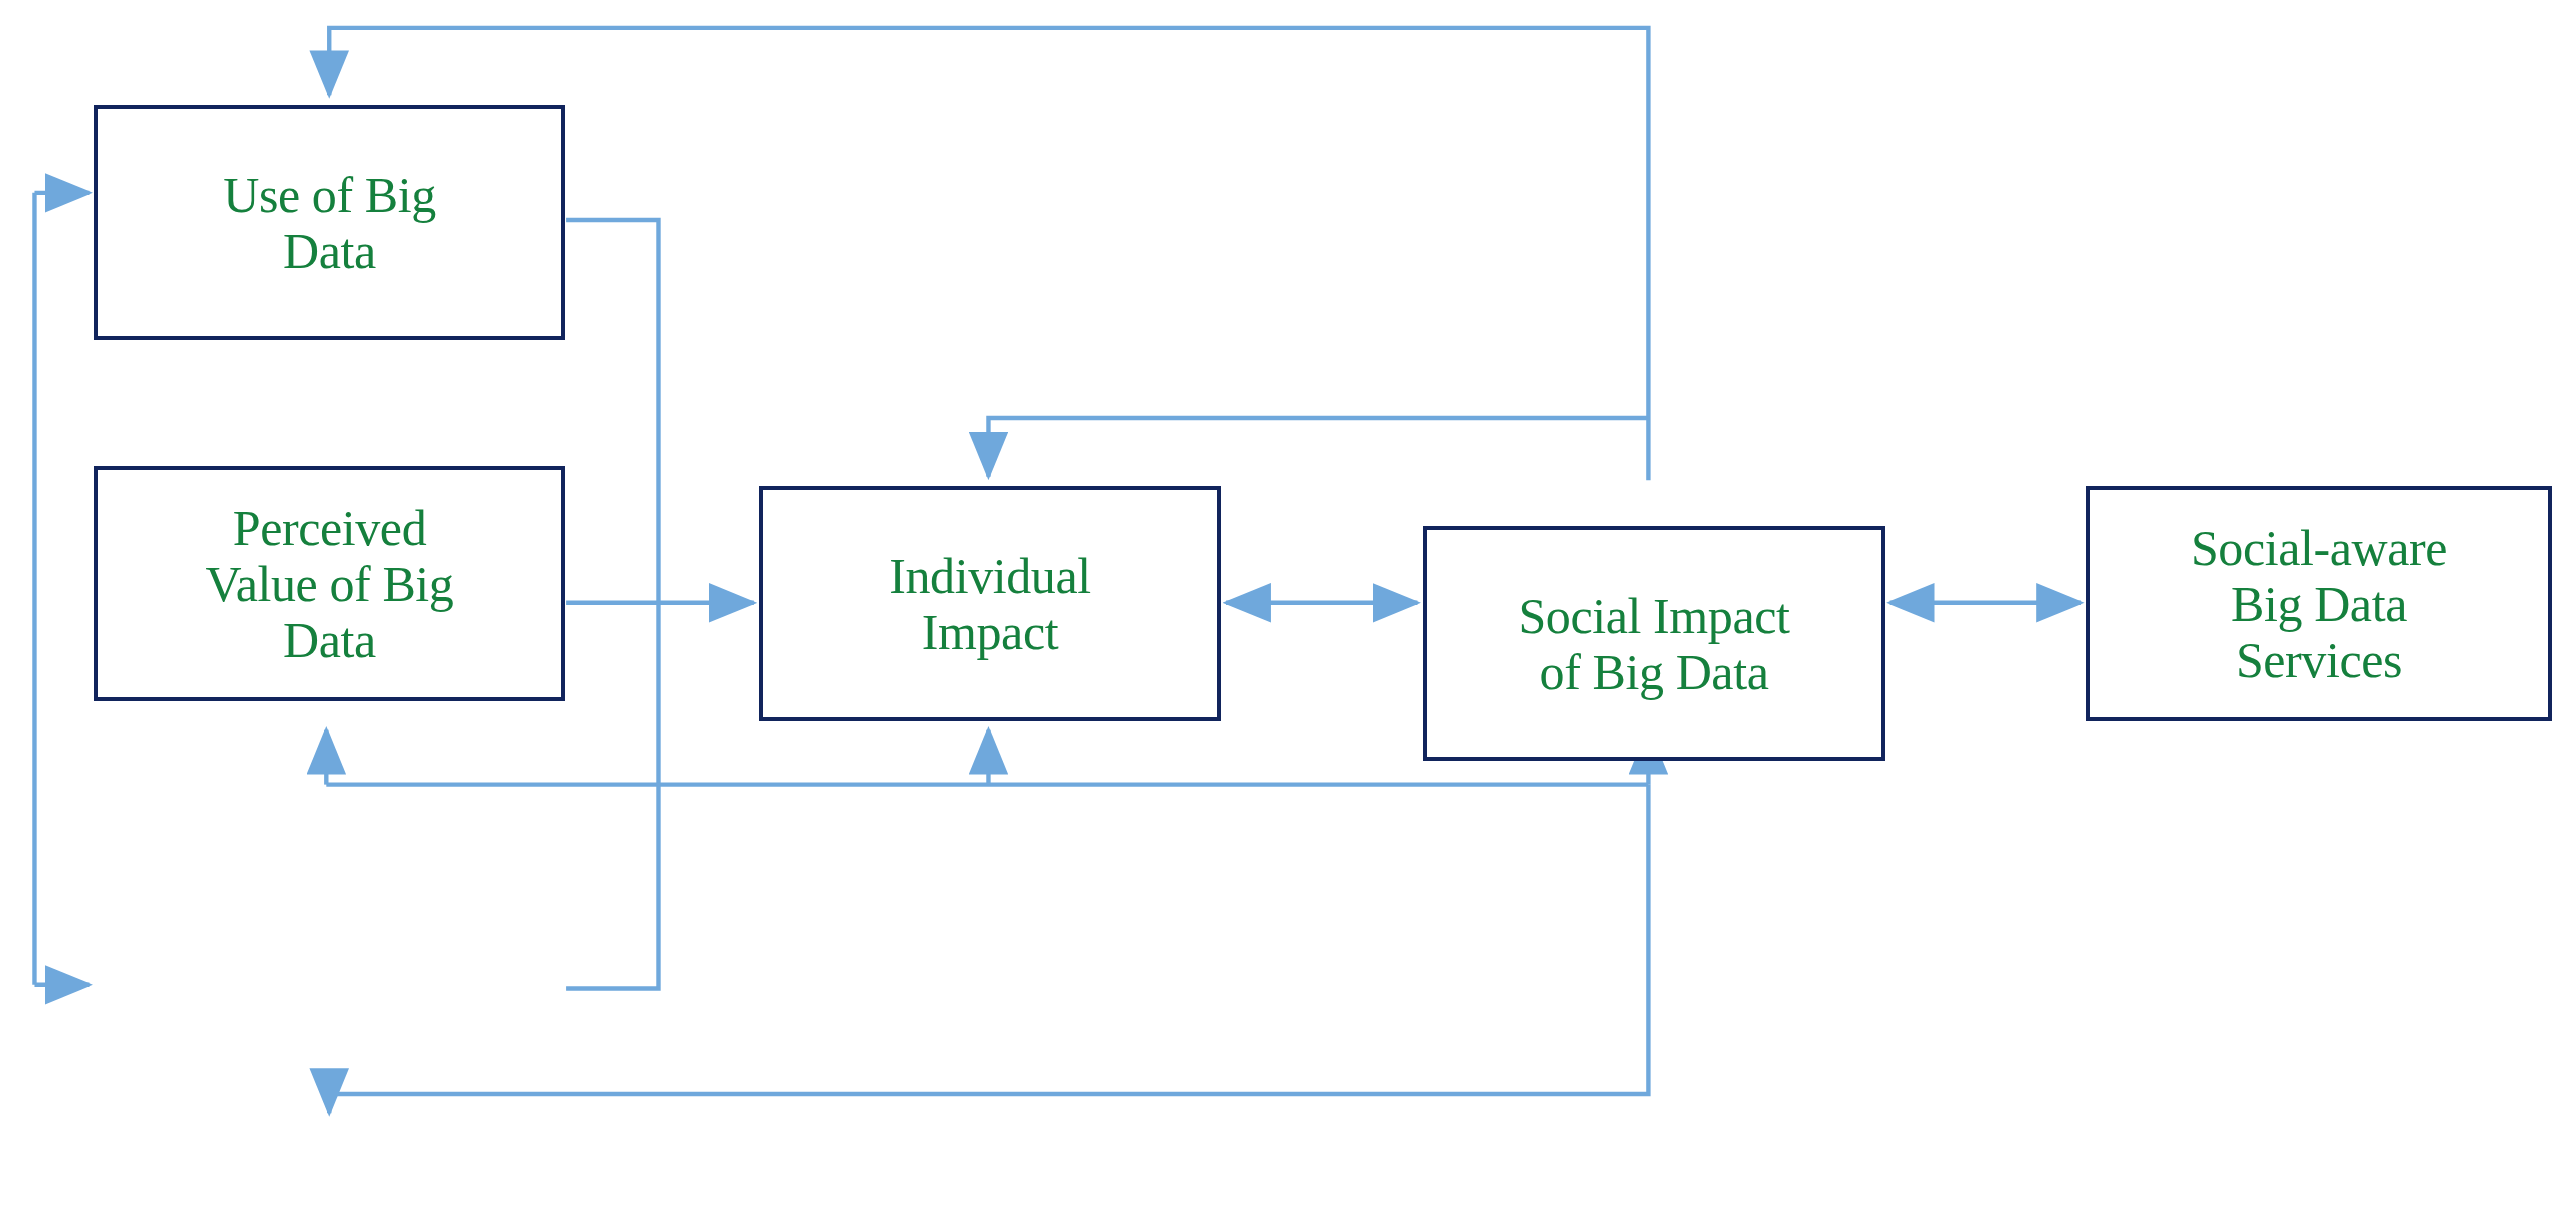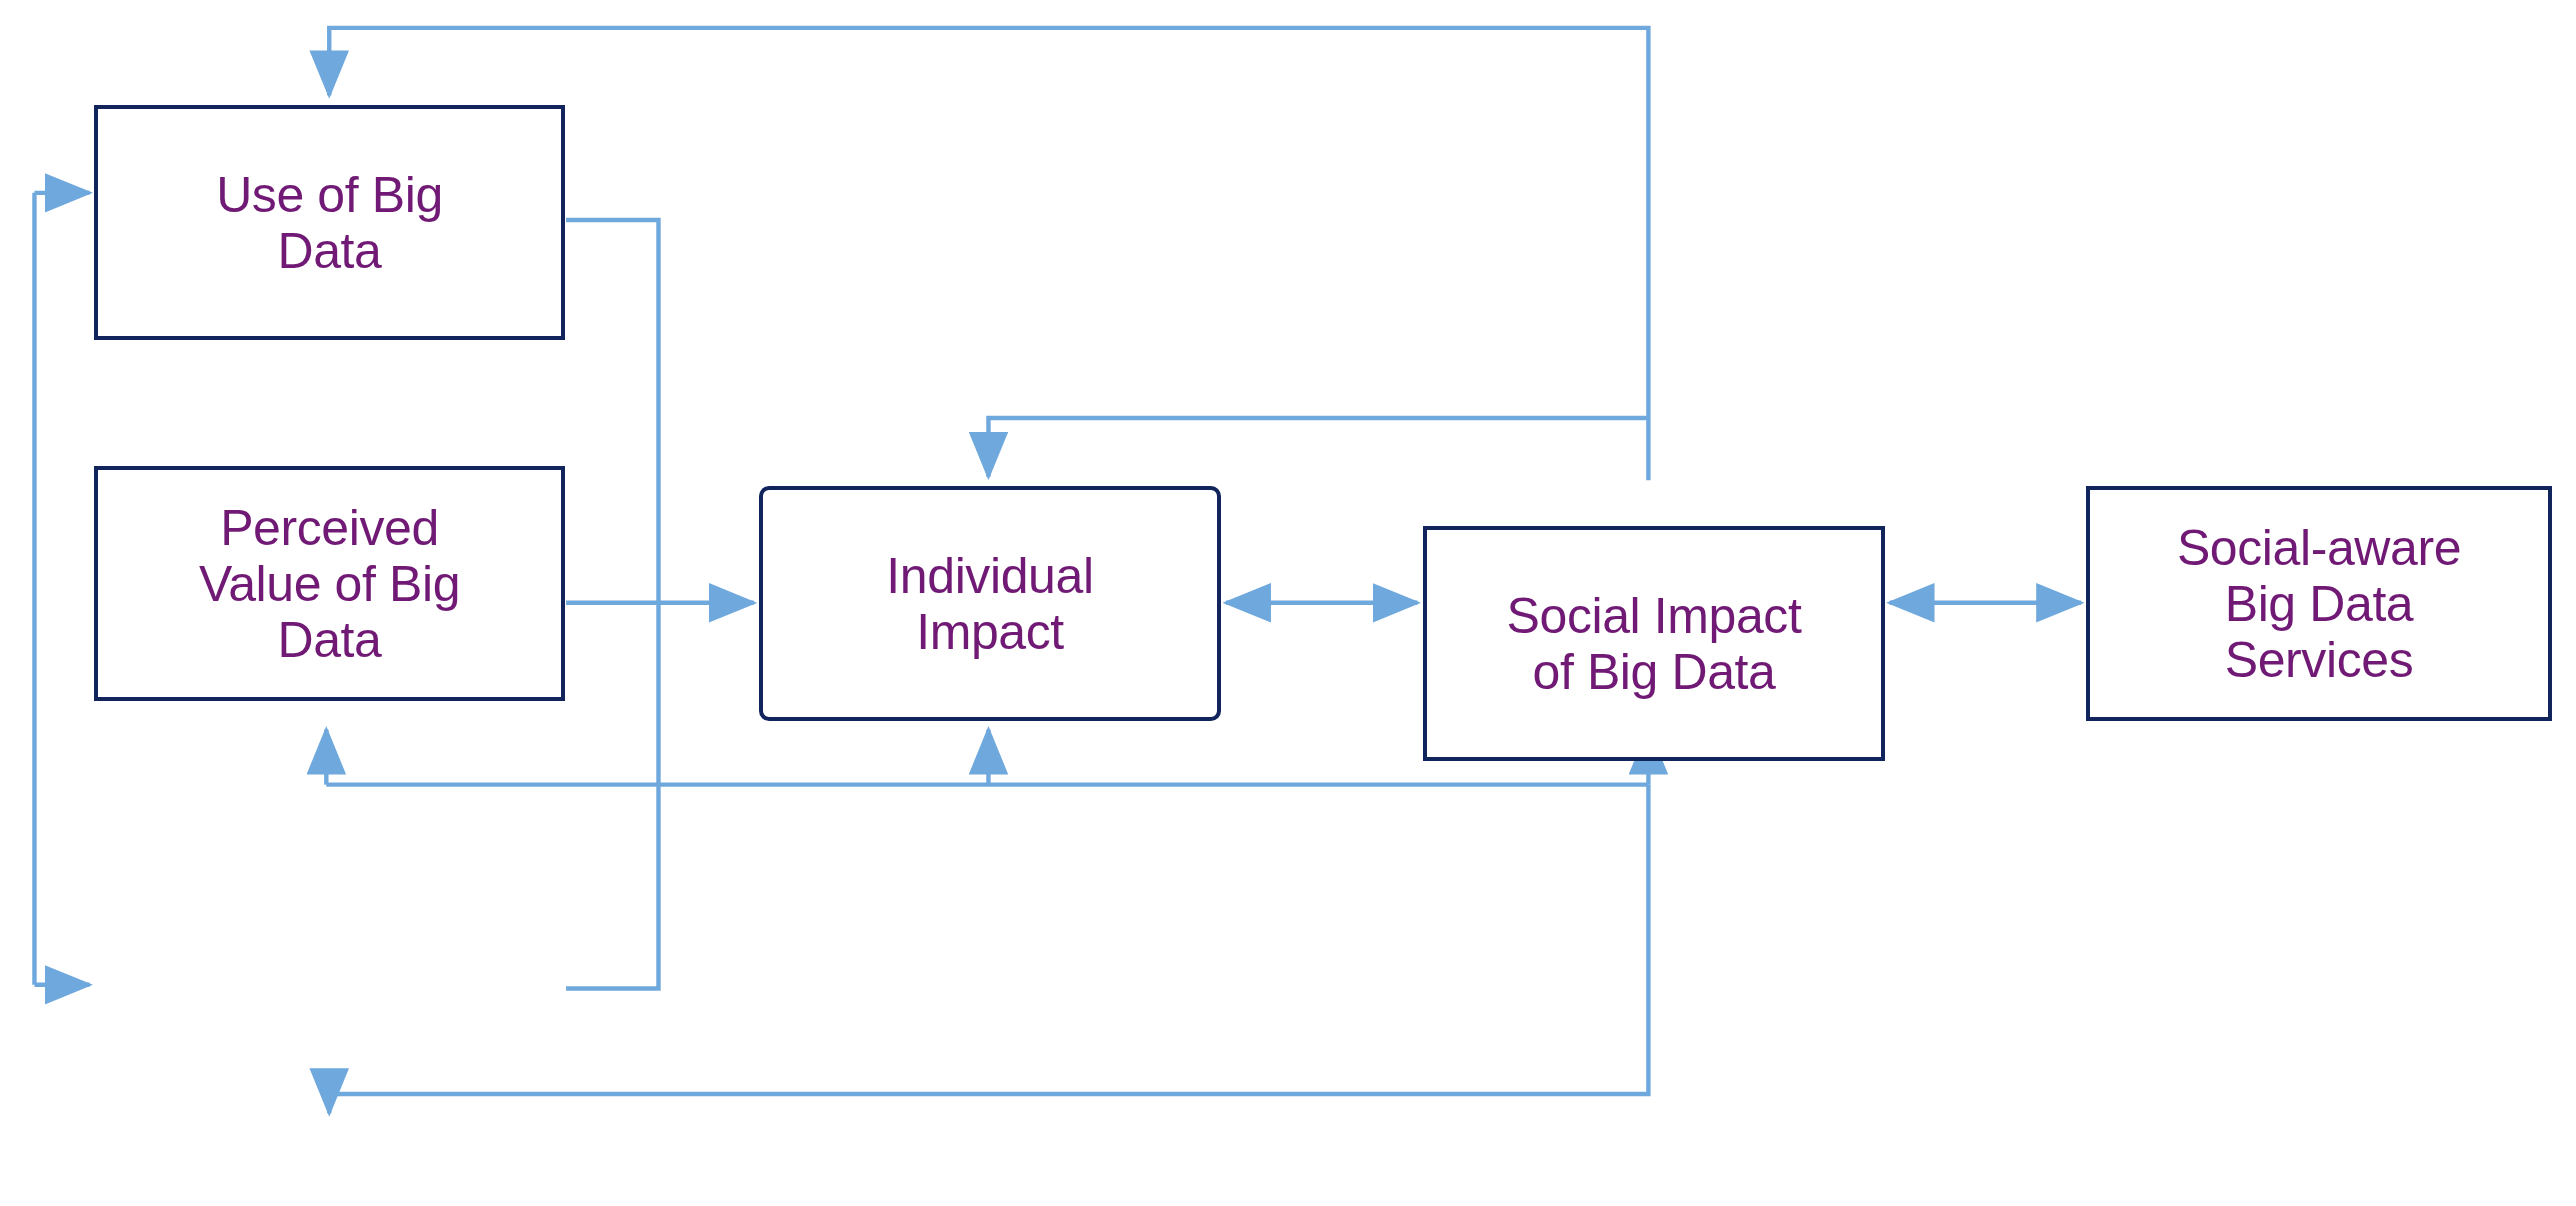--- a/index.html
+++ b/index.html
@@ -24,34 +24,34 @@
     box-sizing:border-box;
     background:#ffffff;
     border:4.4px solid #11245c;
     display:flex;
     align-items:center;
     justify-content:center;
     text-align:center;
     z-index:5;
   }
   .node .label{
-    font-family:Liberation Sans, sans-serif;
+    font-family:Liberation Serif, serif;
     font-size:50px;
     line-height:1.12;
-    color:#701a75;
+    color:#15803d;
     font-weight:400;
     letter-spacing:-0.4px;
     white-space:pre-line;
     padding:0 7.3px;
   }
   
   #n-use        { left:94px;  top:105px;  width:471px;  height:235px; }
   #n-perceived  { left:94px;  top:466px;  width:471px;  height:235px; }
   #n-concerns   { left:94px;  top:869px; width:471px;  height:235px; }
-  #n-individual { left:759px; top:486px;  width:462px;  height:235px;border-radius:10px; }
+  #n-individual { left:759px; top:486px;  width:462px;  height:235px; }
   #n-social     { left:1423px; top:486px;  width:462px;  height:235px;margin-top:40px; }
   #n-services   { left:2086px; top:486px;  width:466px;  height:235px;align-items:center; }
 </style>
 </head>
 <body>
 
 <div id="canvas">
 
   <svg id="wires" viewBox="0 0 3513 1646" width="2576" height="1207" xmlns="http://www.w3.org/2000/svg">
     <defs>

